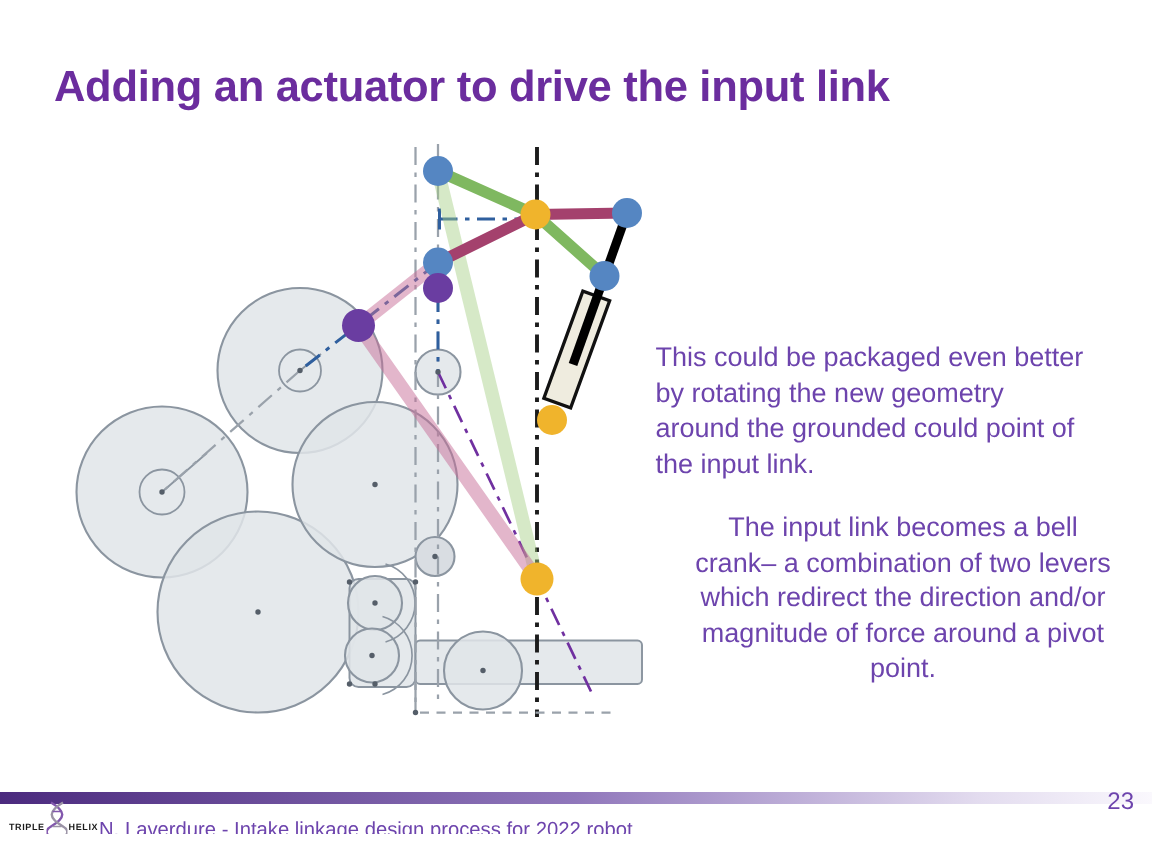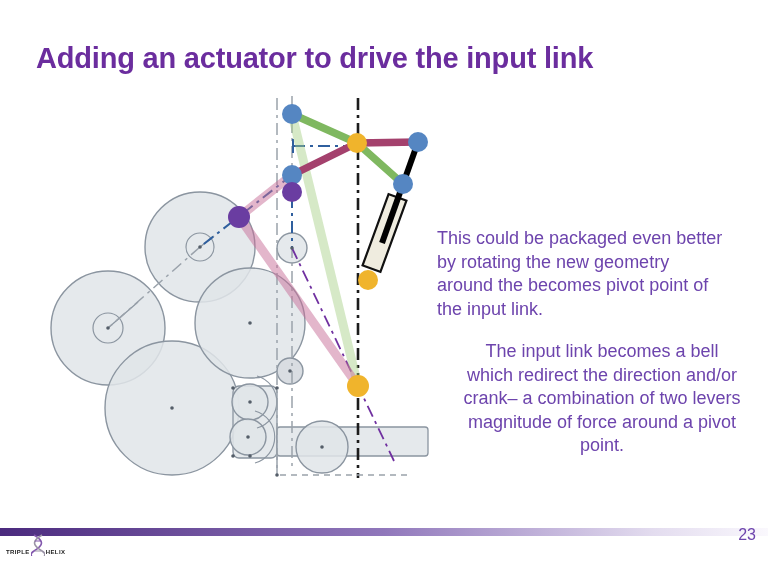--- a/index.html
+++ b/index.html
@@ -86,44 +86,45 @@
       <circle cx="292" cy="175" r="10" fill="#5586c2"></circle>
       <circle cx="292" cy="192" r="10" fill="#6a3da1"></circle>
       <circle cx="239" cy="217" r="11" fill="#6a3da1"></circle>
       <circle cx="368" cy="280" r="10" fill="#f0b42c"></circle>
       <circle cx="358" cy="386" r="11" fill="#f0b42c"></circle>
     </svg>
 
   <div id="para1" class="para">
     <div>This could be packaged even better</div>
     <div>by rotating the new geometry</div>
-    <div>around the becomes pivot point of</div>
+    <div>around the grounded could point of</div>
     <div>the input link.</div>
   </div>
 
   <div id="para2" class="para">
     <div>The input link becomes a bell</div>
+    <div>crank– a combination of two levers</div>
     <div>which redirect the direction and/or</div>
-    <div>crank– a combination of two levers</div>
     <div>magnitude of force around a pivot</div>
     <div>point.</div>
   </div>
 
   <div id="grad-bar"></div>
 
   <div id="logo">
     <span class="logo-word">TRIPLE</span>
     <svg width="14" height="38" viewBox="0 0 14 38">
       <path d="M3,2 C13,8 13,12 3,18 C-7,24 13,28 3,34" fill="none" stroke="#8257ad" stroke-width="1.6"></path>
       <path d="M11,2 C1,8 1,12 11,18 C21,24 1,28 11,34" fill="none" stroke="#9b93a6" stroke-width="1.6"></path>
       <line x1="4" y1="8" x2="10" y2="8" stroke="#8257ad" stroke-width="1"></line>
       <line x1="4" y1="18" x2="10" y2="18" stroke="#9b93a6" stroke-width="1"></line>
       <line x1="4" y1="28" x2="10" y2="28" stroke="#8257ad" stroke-width="1"></line>
     </svg>
     <span class="logo-word">HELIX</span>
   </div>
 
+  <div id="footer-text">N. Laverdure - Intake linkage design process for 2022 robot</div>
 
   <div id="page-number">23</div>
 
   <div id="bottom-line"></div>
 
 </div>
 
 </body></html>

